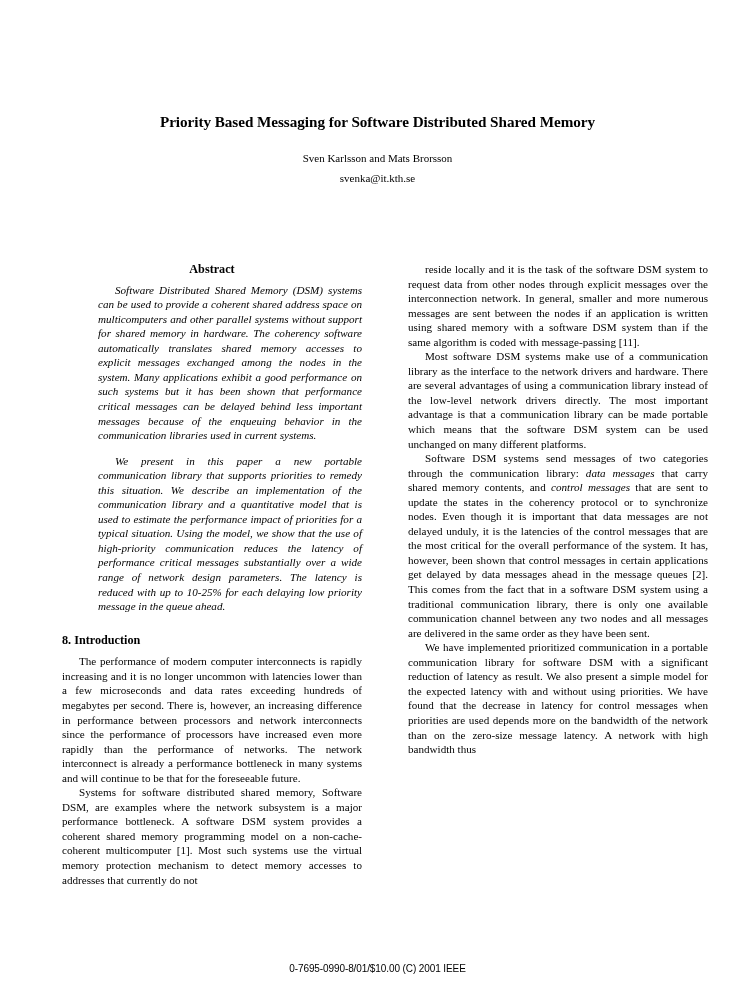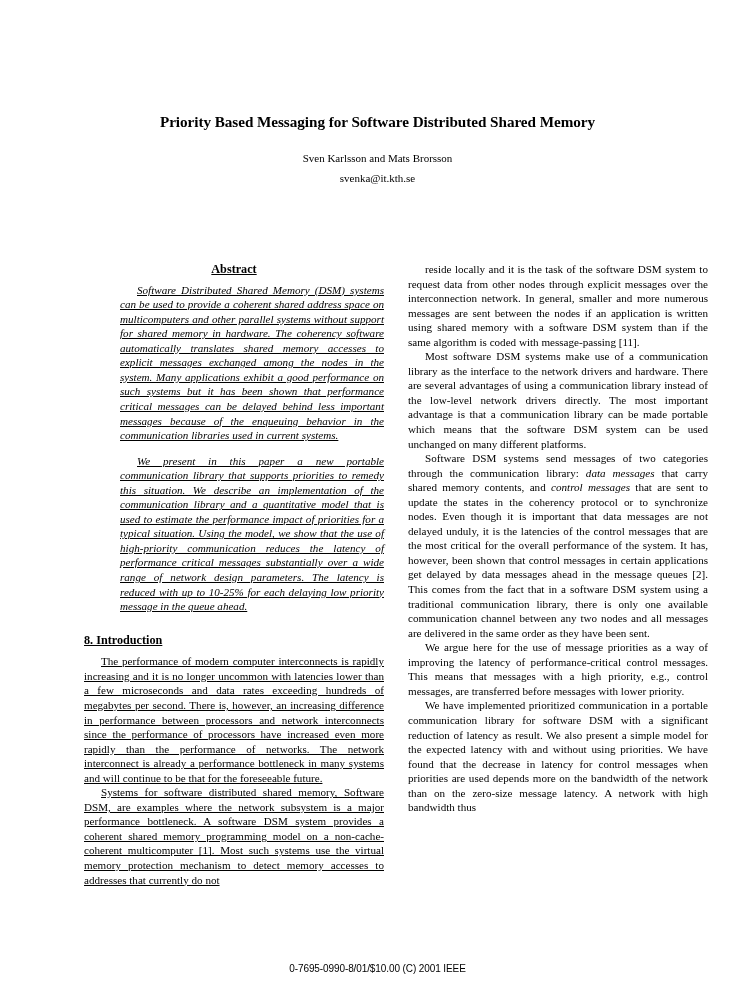--- a/index.html
+++ b/index.html
@@ -47,21 +47,21 @@
 
   
   .col {
     position: absolute;
     top: 262px;
     width: 300px;
     text-align: justify;
     font-size: 11.1px;
     line-height: 14.55px;
   }
-  .col-left  { left: 84px; text-decoration: underline; }
+  .col-left  { left: 62px; }
   .col-right { left: 408px; }
 
   .section-title-center {
     text-align: center;
     font-weight: bold;
     font-size: 12.2px;
     line-height: 1.2;
     margin: 0 0 6px 0;
   }
   .section-title {
@@ -131,20 +131,19 @@
   <div class="col col-right">
 
     <p>reside locally and it is the task of the software DSM system to request data from other nodes through explicit messages over the interconnection network. In general, smaller and more numerous messages are sent between the nodes if an application is written using shared memory with a software DSM system than if the same algorithm is coded with message-passing [11].</p>
 
     <p>Most software DSM systems make use of a communication library as the interface to the network drivers and hardware. There are several advantages of using a communication library instead of the low-level network drivers directly. The most important advantage is that a communication library can be made portable which means that the software DSM system can be used unchanged on many different platforms.</p>
 
     <p>
       <span>Software DSM systems send messages of two categories through the communication library: </span><em class="it">data messages</em><span> that carry shared memory contents, and </span><em class="it">control messages</em><span> that are sent to update the states in the coherency protocol or to synchronize nodes. Even though it is important that data messages are not delayed unduly, it is the latencies of the control messages that are the most critical for the overall performance of the system. It has, however, been shown that control messages in certain applications get delayed by data messages ahead in the message queues [2]. This comes from the fact that in a software DSM system using a traditional communication library, there is only one available communication channel between any two nodes and all messages are delivered in the same order as they have been sent.</span>
     </p>
 
-    <p>We argue here for the use of message priorities as a way of improving the latency of performance-critical control messages. This means that messages with a high priority, e.g., control messages, are transferred before messages with lower priority.</p>
 
     <p>We have implemented prioritized communication in a portable communication library for software DSM with a significant reduction of latency as result. We also present a simple model for the expected latency with and without using priorities. We have found that the decrease in latency for control messages when priorities are used depends more on the bandwidth of the network than on the zero-size message latency. A network with high bandwidth thus</p>
   </div>
 
   <div class="footer">0-7695-0990-8/01/$10.00 (C) 2001 IEEE</div>
 
 </div>
 
 </body></html>

